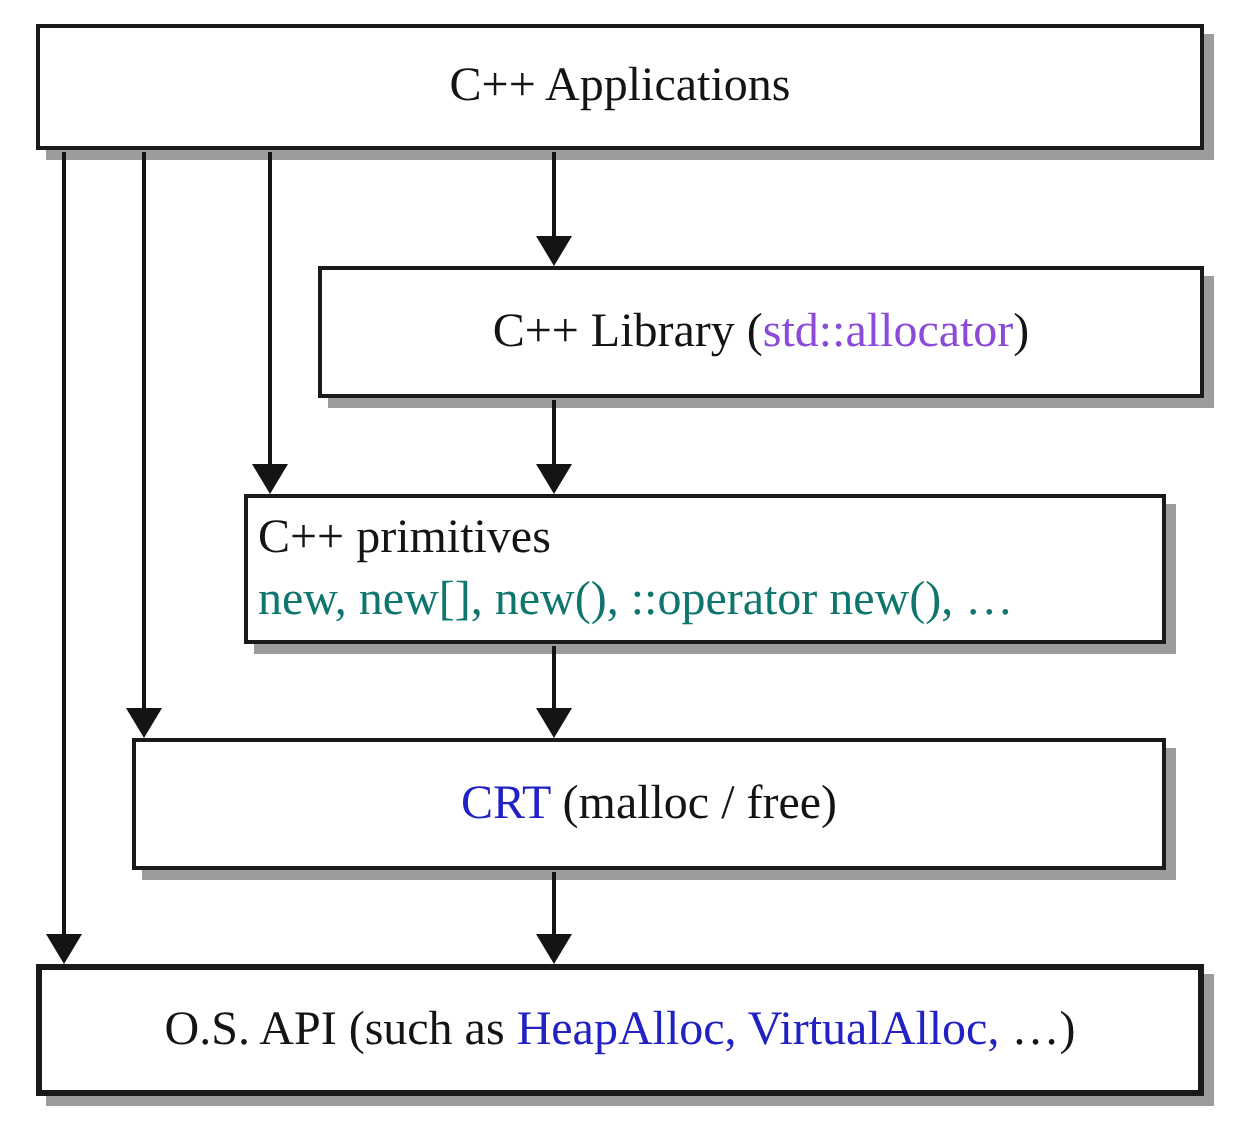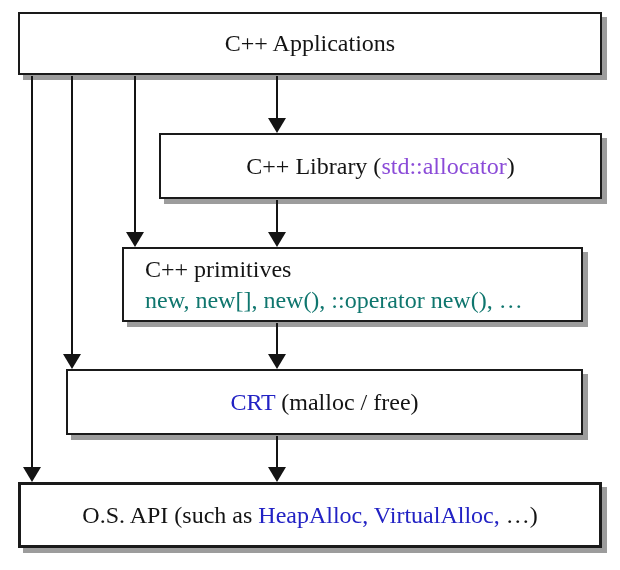--- a/index.html
+++ b/index.html
@@ -19,21 +19,21 @@
     box-shadow: 5px 5px 0 #9c9c9c;
     display: flex;
     flex-direction: column;
     justify-content: center;
     font-size: 24px;
     color: #141414;
   }
   .box .line { text-align: center; width: 100%; line-height: 31px; white-space: pre; }
   #box-cpp-applications { left: 18px;  top: 12px;  width: 584px; height: 63px; }
   #box-cpp-library      { left: 159px; top: 133px; width: 443px; height: 66px; }
-  #box-cpp-primitives   { left: 122px; top: 247px; width: 461px; height: 75px; padding-left: 21px; }
+  #box-cpp-primitives   { left: 122px; top: 247px; width: 461px; height: 75px; padding-left: 5px; }
   #box-cpp-primitives .line { text-align: left; }
   #box-crt              { left: 66px;  top: 369px; width: 517px; height: 66px; }
   #box-os-api           { left: 18px;  top: 482px; width: 584px; height: 66px; border-width: 3px; }
   .edge-line { position: absolute; width: 2px; }
   .edge-head {
     position: absolute;
     width: 0; height: 0;
     border-left: 9px solid transparent;
     border-right: 9px solid transparent;
   }

